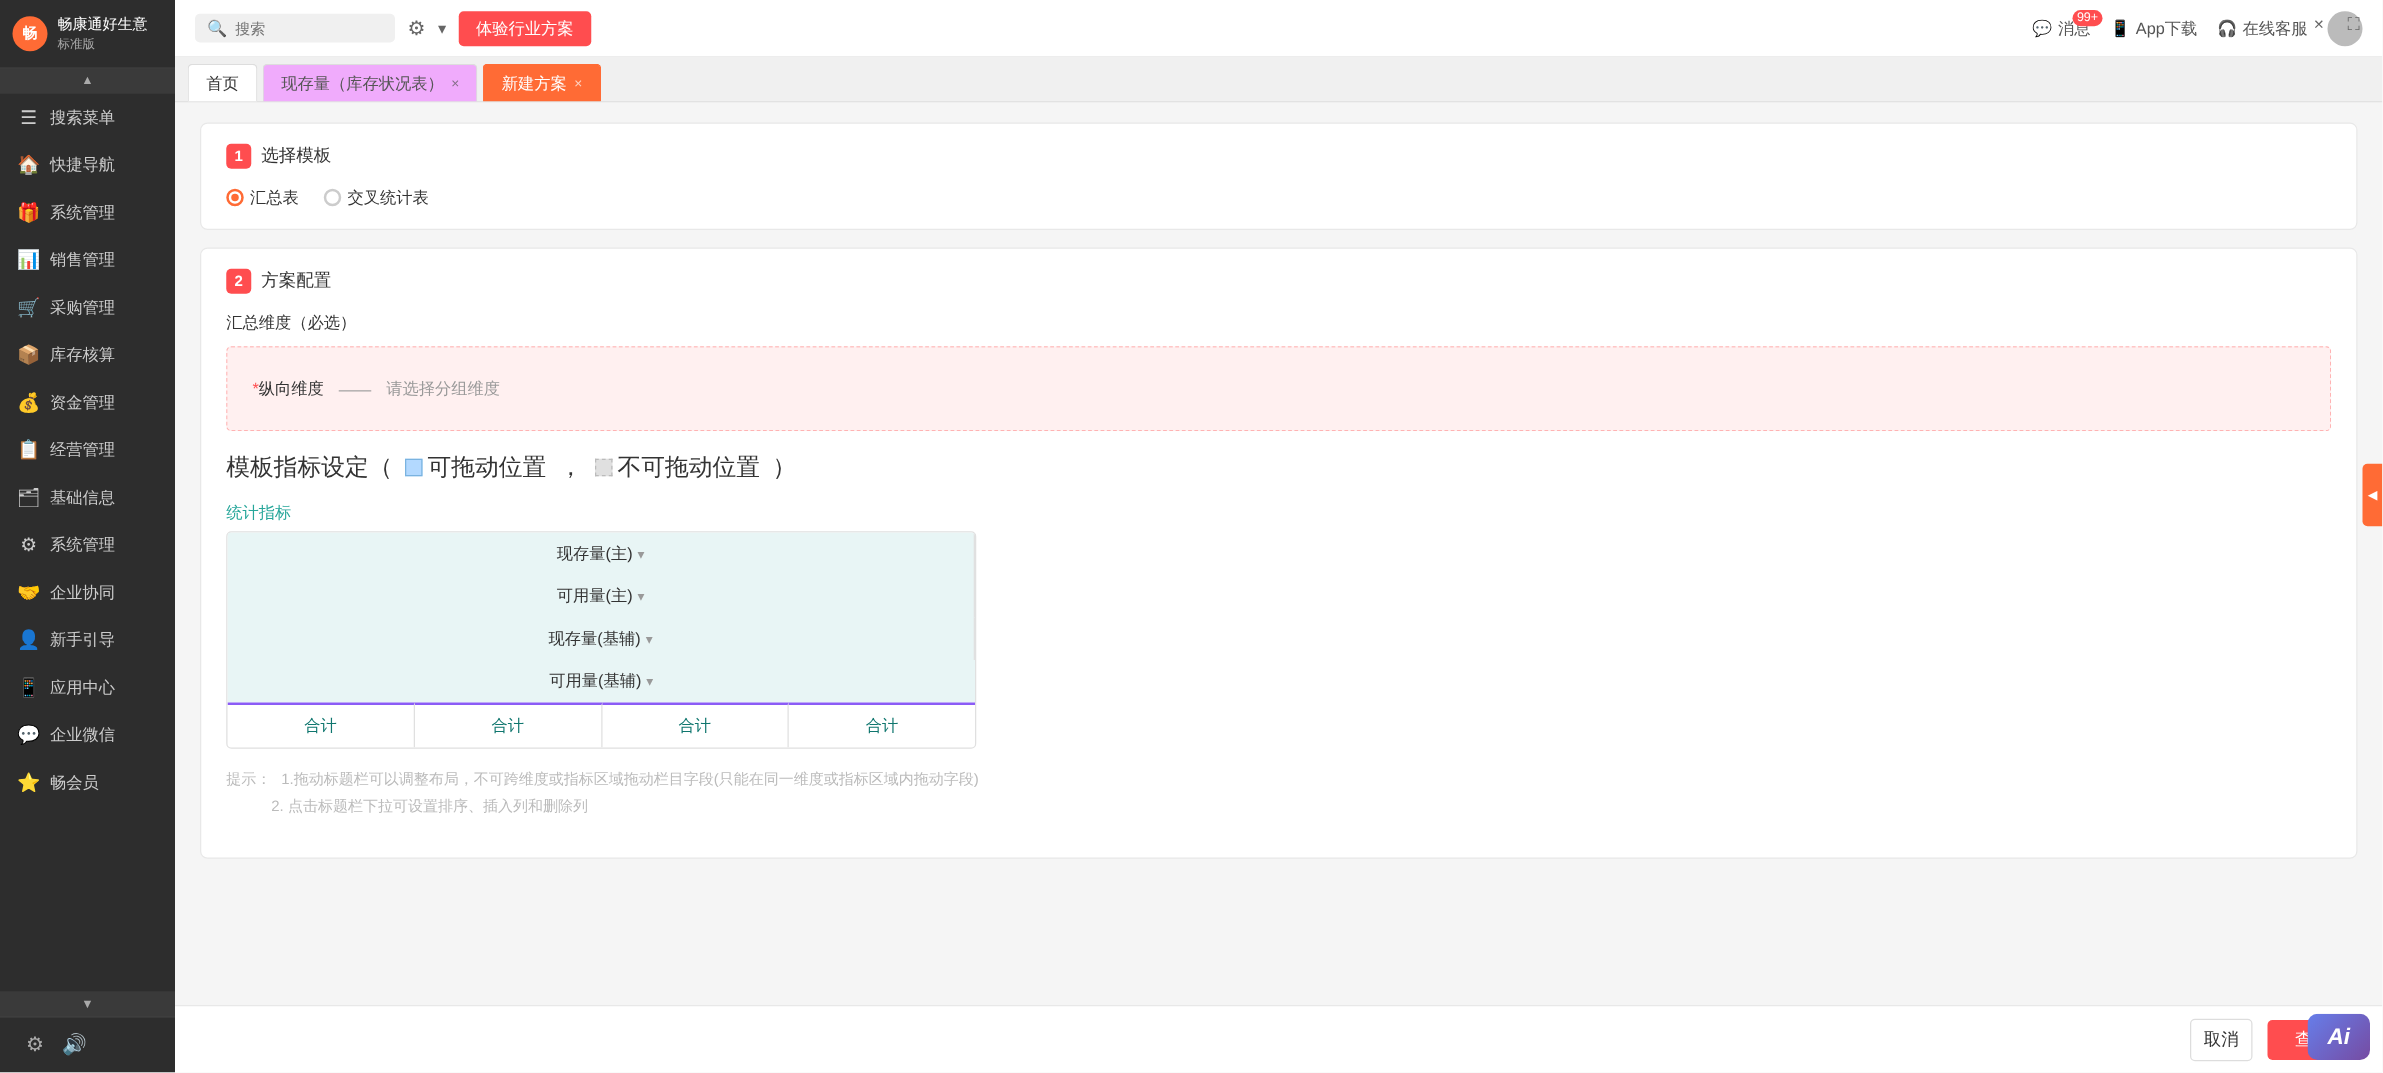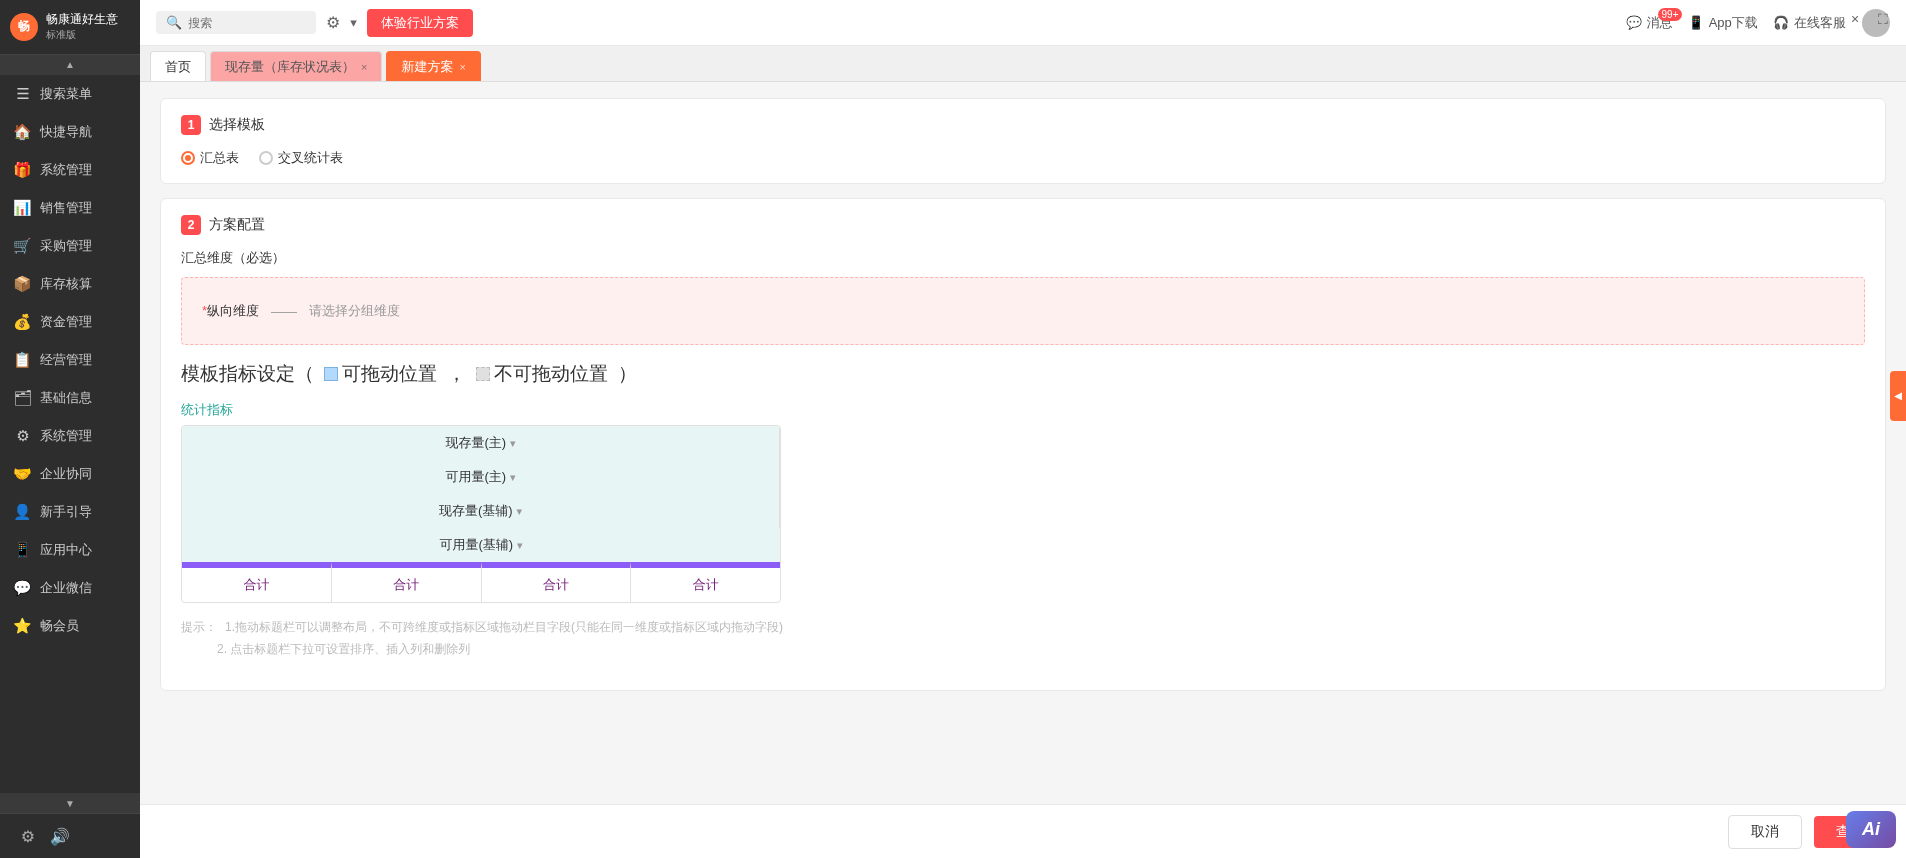--- a/index.html
+++ b/index.html
@@ -126,21 +126,21 @@
       display: flex; align-items: flex-end;
       padding-left: 10px;
       border-bottom: 1px solid #ddd;
     }
     .tab {
       height: 30px;
       display: flex; align-items: center;
       padding: 0 14px;
       font-size: 13px;
       cursor: pointer;
-      background: #fca5a5;
+      background: #f0abfc;
       border: 1px solid #ddd;
       border-bottom: none;
       border-radius: 4px 4px 0 0;
       margin-right: 4px;
       gap: 6px;
       color: #555;
     }
     .tab.active {
       background: #ff6b35;
       color: #fff;
@@ -231,22 +231,22 @@
       font-size: 13px; color: #333;
       gap: 4px;
     }
     .stats-col-header:last-child { border-right: none; }
     .stats-table-body { display: flex; }
     .stats-col-body {
       flex: 1;
       display: flex; align-items: center; justify-content: center;
       padding: 8px 6px;
       border-right: 1px solid #e0e0e0;
-      border-top: 6px solid #8b5cf6;
-      font-size: 13px; color: #701a75;
+      border-top: 2px solid #8b5cf6;
+      font-size: 13px; color: #0f766e;
     }
     .stats-col-body:last-child { border-right: none; }
 
     
     .tips-area { margin: 14px 0; font-size: 12px; color: #bbb; line-height: 1.8; }
     .tips-line { display: flex; gap: 8px; }
 
     
     .save-section { display: flex; align-items: center; gap: 8px; margin-top: 14px; font-size: 13px; color: #333; }
     .save-checkbox { width: 14px; height: 14px; border: 1px solid #ccc; cursor: pointer; }
@@ -257,21 +257,21 @@
       background: #fff;
       border-top: 1px solid #e8e8e8;
       display: flex; align-items: center; justify-content: flex-end;
       padding: 0 20px;
       gap: 12px;
     }
     .btn-cancel {
       background: #fff;
       border: 1px solid #ddd;
       border-radius: 4px;
-      padding: 7px 22px;
+      padding: 7px 10px;
       font-size: 14px;
       color: #333;
       cursor: pointer;
     }
     .btn-confirm {
       background: #ff4d4f;
       border: none;
       border-radius: 4px;
       padding: 7px 22px;
       font-size: 14px;

